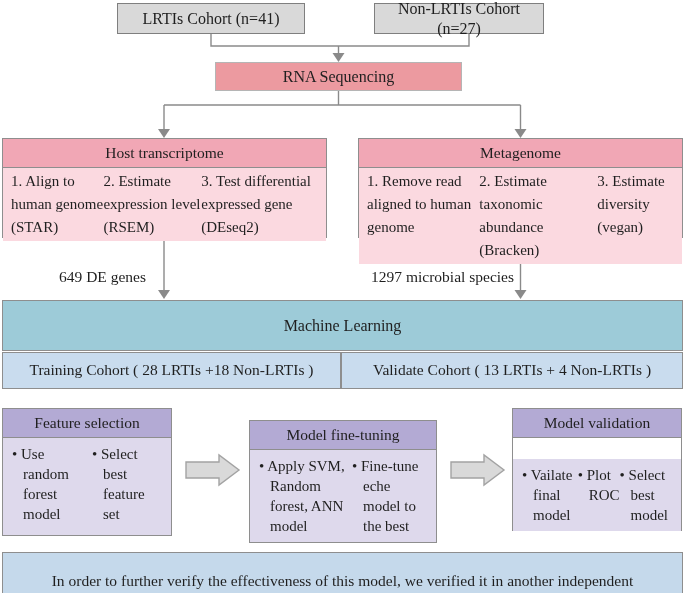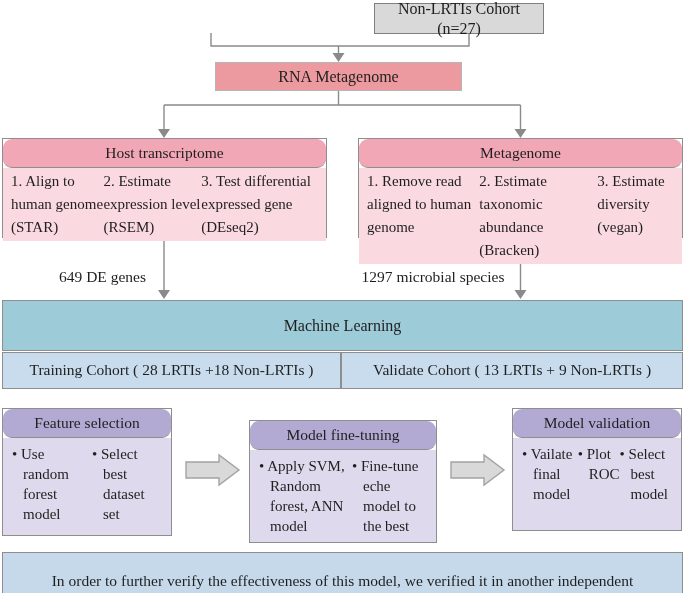--- a/index.html
+++ b/index.html
@@ -17,21 +17,21 @@
   .gray   { background:var(--c-gray,#d9d9d9); border:1.6px solid var(--c-gray-border,#7f7f7f); font-size:16px; }
   .salmon { background:var(--c-salmon,#ec9aa0); border:1.5px solid #b5b5b5; font-size:16px; }
   .bluebar{ background:var(--c-blue-ml,#9dcbd8); border:1.6px solid #8e8e8e; font-size:16px; }
   .cohort { background:var(--c-blue-cohort,#c9dcee); border:1.6px solid #8e8e8e; font-size:15.5px; }
   .footerbox { background:var(--c-blue-footer,#c5d9eb); border:1.6px solid #8e8e8e; font-size:15.5px; flex-direction:column; line-height:19px; }
 
   .panel { position:absolute; box-sizing:border-box; border:1.6px solid #8e8e8e; display:flex; flex-direction:column; }
   .panel-h {
     box-sizing:border-box; height:29px; flex:0 0 auto;
     display:flex; align-items:center; justify-content:center;
-    font-size:15.5px; border-bottom:1.6px solid #8e8e8e;border-radius:9px;
+    font-size:15.5px; border-bottom:1.6px solid #8e8e8e;
   }
   .panel-b { flex:1; display:flex; flex-direction:row; justify-content:center; box-sizing:border-box; }
   .pink   .panel-h { background:var(--c-pink-header,#f1a7b5); }
   .pink   .panel-b { background:var(--c-pink-body,#fbd9e0); padding:2px 8px; font-size:15px; }
   .purple .panel-h { background:var(--c-purple-header,#b3aad4); }
   .purple .panel-b { background:var(--c-purple-body,#ded9ec); padding:4px 9px; font-size:15px; }
 
   .step   { line-height:23px; }
   .bullet { line-height:20px; padding-left:11px; text-indent:-11px; margin:2px 0; }
   .edge-label { position:absolute; font-size:15.5px; text-align:center; }
@@ -64,26 +64,29 @@
     <polygon points="158,290 170,290 164,299" fill="#8a8a8a"></polygon>
     <g stroke="#8a8a8a" stroke-width="1.4" fill="none">
       <path d="M520.5,238 V291"></path>
     </g>
     <polygon points="514.5,290 526.5,290 520.5,299" fill="#8a8a8a"></polygon>
 
     <polygon points="186,462 219,462 219,455 239,470 219,485 219,478 186,478" fill="#d9d9d9" stroke="#a3a3a3" stroke-width="1.4"></polygon>
     <polygon points="451,462 484,462 484,455 504,470 484,485 484,478 451,478" fill="#d9d9d9" stroke="#a3a3a3" stroke-width="1.4"></polygon>
   </svg>
 
+  <div class="box gray" style="left:117px; top:3px; width:188px; height:31px;">
+    <span>LRTIs Cohort (n=41)</span>
+  </div>
   <div class="box gray" style="left:374px; top:3px; width:170px; height:31px;">
     <span>Non-LRTIs Cohort (n=27)</span>
   </div>
 
   <div class="box salmon" style="left:215px; top:62px; width:247px; height:29px;">
-    <span>RNA Metagenome</span>
+    <span>RNA Sequencing</span>
   </div>
 
   <div class="panel pink" style="left:2px; top:138px; width:325px; height:100px;">
     <div class="panel-h">
       <span>Host transcriptome</span>
     </div>
     <div class="panel-b">
       <div class="step">1. Align to human genome (STAR)</div>
       <div class="step">2. Estimate expression level (RSEM)</div>
       <div class="step">3. Test differential expressed gene (DEseq2)</div>
@@ -95,54 +98,54 @@
       <span>Metagenome</span>
     </div>
     <div class="panel-b">
       <div class="step">1. Remove read aligned to human genome</div>
       <div class="step">2. Estimate taxonomic abundance (Bracken)</div>
       <div class="step">3. Estimate diversity (vegan)</div>
     </div>
   </div>
 
   <div class="edge-label" style="left:40px; top:268px; width:125px;">649 DE genes</div>
-  <div class="edge-label" style="left:352px; top:268px; width:162px;">1297 microbial species</div>
+  <div class="edge-label" style="left:352px; top:268px; width:162px;text-align:right;">1297 microbial species</div>
 
   <div class="box bluebar" style="left:2px; top:300px; width:681px; height:51px;">
     <span>Machine Learning</span>
   </div>
 
   <div class="box cohort" style="left:2px; top:352px; width:339px; height:37px;">
     <span>Training Cohort ( 28 LRTIs +18 Non-LRTIs )</span>
   </div>
   <div class="box cohort" style="left:341px; top:352px; width:342px; height:37px;">
-    <span>Validate Cohort ( 13 LRTIs + 9 Non-LRTIs )</span>
+    <span>Validate Cohort ( 13 LRTIs + 4 Non-LRTIs )</span>
   </div>
 
   <div class="panel purple" style="left:2px; top:408px; width:170px; height:128px;justify-content:center;">
     <div class="panel-h">
       <span>Feature selection</span>
     </div>
     <div class="panel-b">
       <div class="bullet">• Use random forest model</div>
-      <div class="bullet">• Select best dataset set</div>
+      <div class="bullet">• Select best feature set</div>
     </div>
   </div>
 
   <div class="panel purple" style="left:249px; top:420px; width:188px; height:123px;">
     <div class="panel-h">
       <span>Model fine-tuning</span>
     </div>
     <div class="panel-b">
       <div class="bullet">• Apply SVM, Random forest, ANN model</div>
       <div class="bullet">• Fine-tune eche model to the best</div>
     </div>
   </div>
 
-  <div class="panel purple" style="left:512px; top:408px; width:170px; height:123px;">
+  <div class="panel purple" style="left:512px; top:408px; width:170px; height:123px;gap:21px;">
     <div class="panel-h">
       <span>Model validation</span>
     </div>
     <div class="panel-b">
       <div class="bullet">• Vailate final model</div>
       <div class="bullet">• Plot ROC</div>
       <div class="bullet">• Select best model</div>
     </div>
   </div>
 

